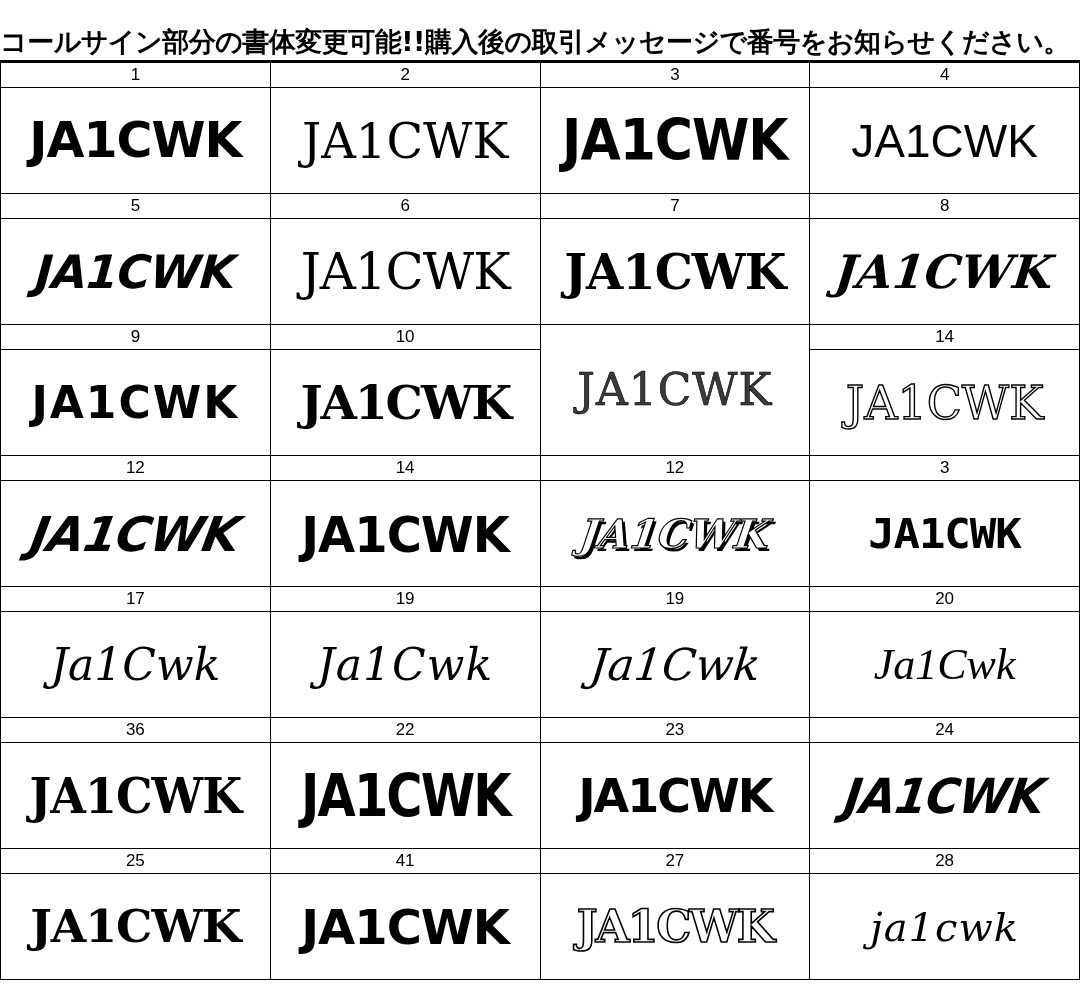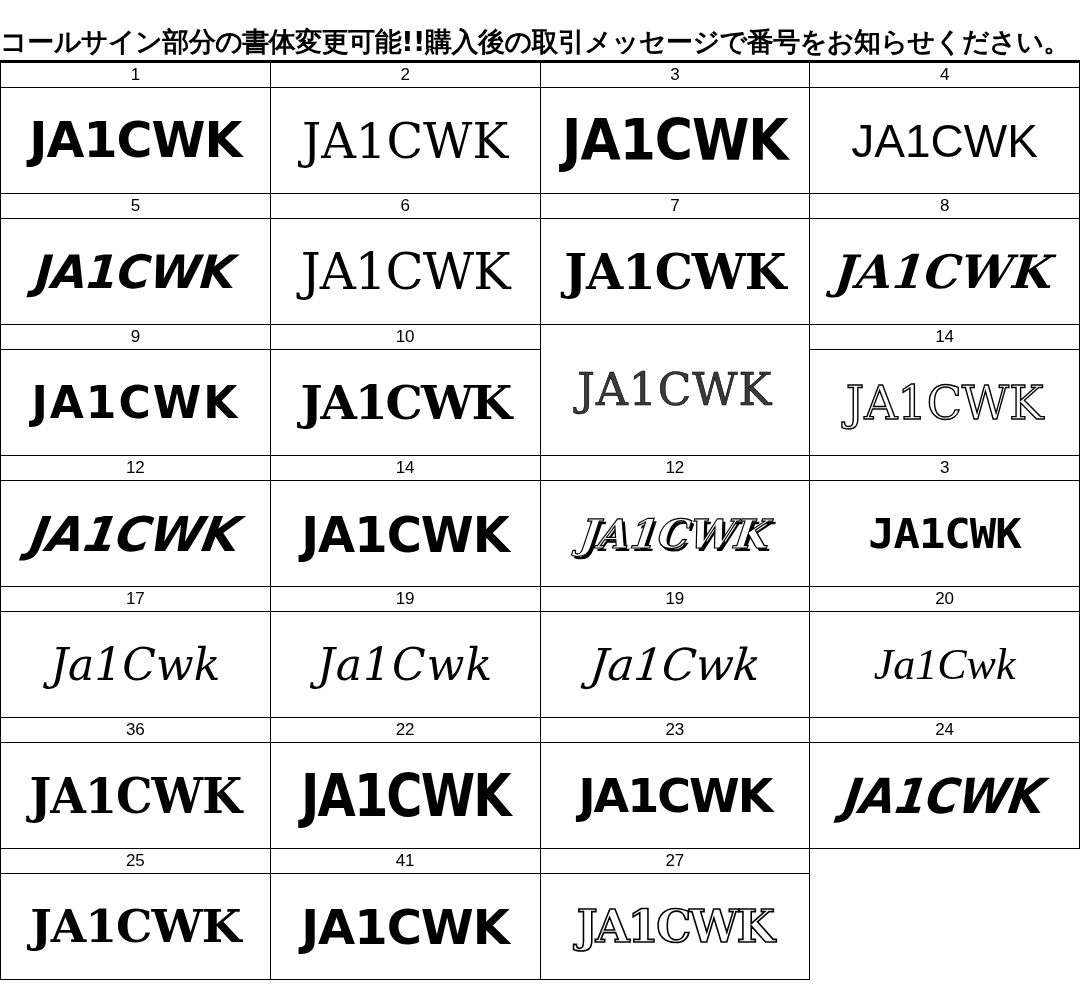--- a/index.html
+++ b/index.html
@@ -218,15 +218,19 @@
         <div class="cell-sample s25">JA1CWK</div>
       </div>
       <div class="cell">
         <div class="cell-num">41</div>
         <div class="cell-sample s26">JA1CWK</div>
       </div>
       <div class="cell">
         <div class="cell-num">27</div>
         <div class="cell-sample s27">JA1CWK</div>
       </div>
+      <div class="cell">
+        <div class="cell-num">28</div>
+        <div class="cell-sample s28">ja1cwk</div>
+      </div>
     </div>
 
 </div>
 
 </body></html>

